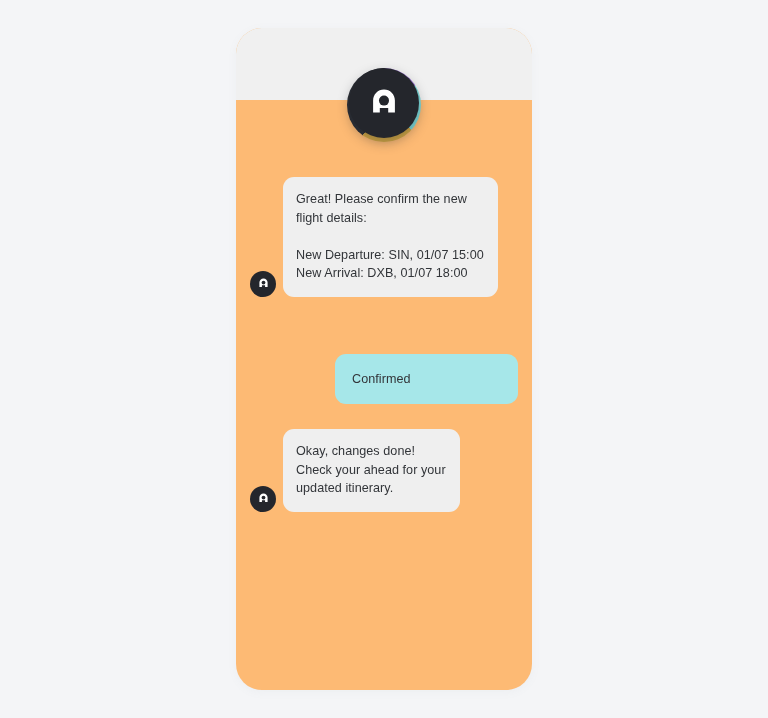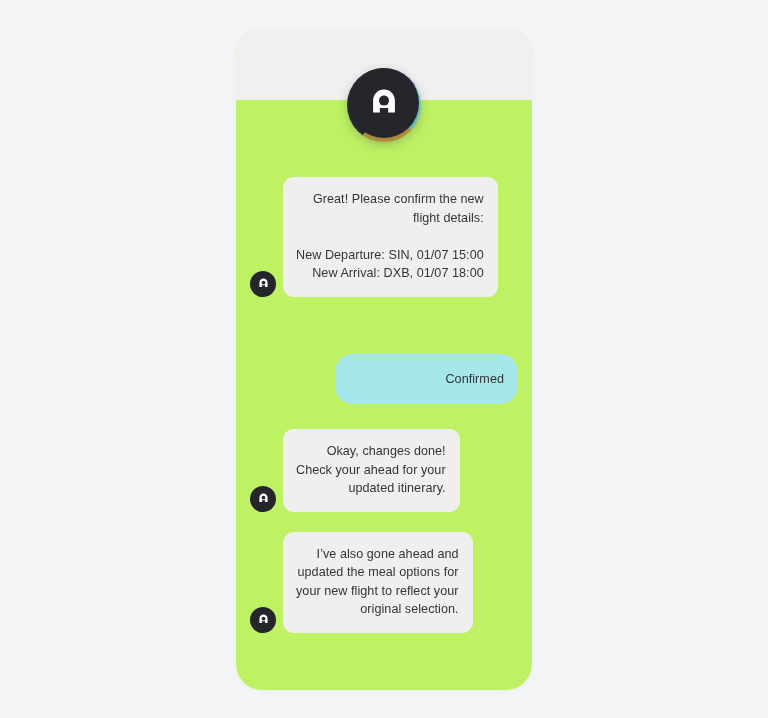--- a/index.html
+++ b/index.html
@@ -20,25 +20,24 @@
     height: 718px;
   }
 
   
   .phone {
     position: absolute;
     left: 236px;
     top: 28px;
     width: 296px;
     height: 662px;
-    background: #bef264;
+    background: #fdba74;
     border-radius: 26px;
     overflow: hidden;
     box-shadow: 0 2px 10px rgba(120,128,145,0.06);
-    text-align: right;
   }
 
   .phone-header {
     position: absolute;
     left: 0;
     top: 0;
     width: 100%;
     height: 72px;
     background: #f0f0f0;
   }
@@ -122,21 +121,21 @@
     white-space: pre-line;
     letter-spacing: 0.05px;
   }
   .bubble.bot {
     background: #efefef;
     padding: 13px 14px 14px 13px;
   }
   .bubble.user {
     background: #a6e7e9;
     padding: 16px 14px 16px 17px;
-    border-radius: 18px;
+    border-radius: 11px;
     max-width: 200px;
     min-width: 152px;
   }
 
   
   .gap-a { height: 77px; }   
   .gap-b { height: 22px; }
   .gap-c { height: 25px; }
   .gap-d { height: 20px; }
 
@@ -194,30 +193,18 @@
             <circle cx="20" cy="17.6" r="5.0" fill="#24262c"></circle>
           </svg>
         </div>
         <div class="bubble bot">Okay, changes done!
 Check your ahead for your
 updated itinerary.</div>
       </div>
 
       <div class="gap-d"></div>
 
-      <div class="msg-row bot">
-        <div class="avatar-small">
-          <svg width="15" height="15" viewBox="0 0 40 40" aria-hidden="true">
-            <path fill="#ffffff" d="M20 6.4c-6.1 0-10.9 4.9-10.9 11v12.1h6.7v-4.6h8.4v4.6h6.7V17.4c0-6.1-4.8-11-10.9-11z"></path>
-            <circle cx="20" cy="17.6" r="5.0" fill="#24262c"></circle>
-          </svg>
-        </div>
-        <div class="bubble bot">I’ve also gone ahead and
-updated the meal options for
-your new flight to reflect your
-original selection.</div>
-      </div>
 
     </div>
 
   </div>
 
 </div>
 
 </body></html>

